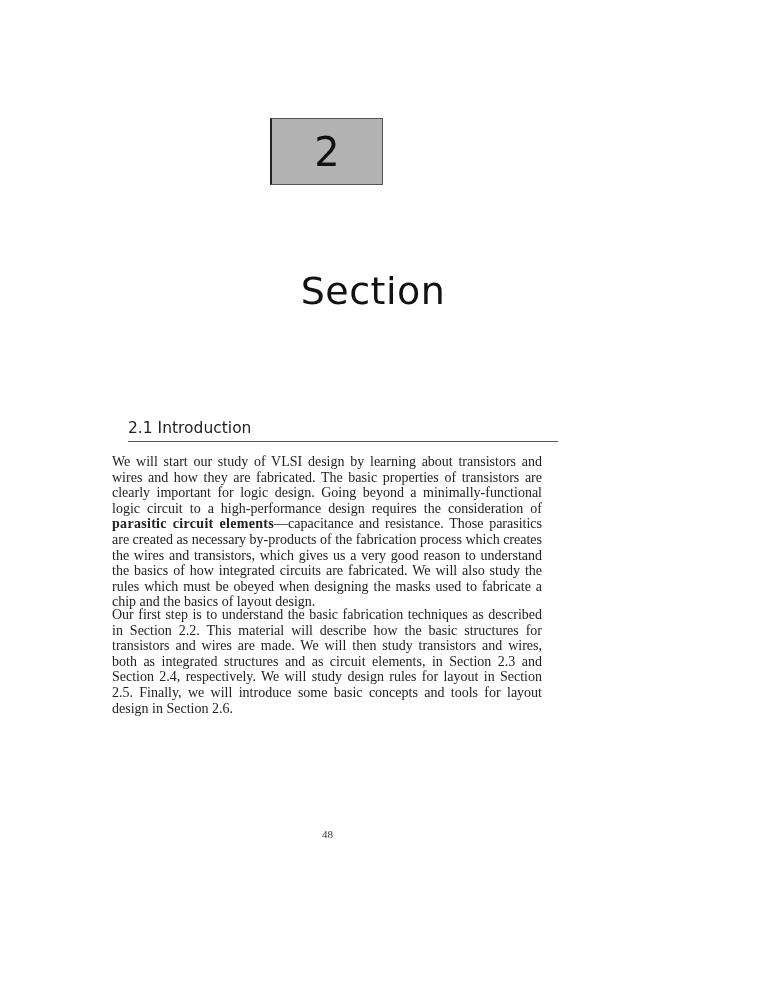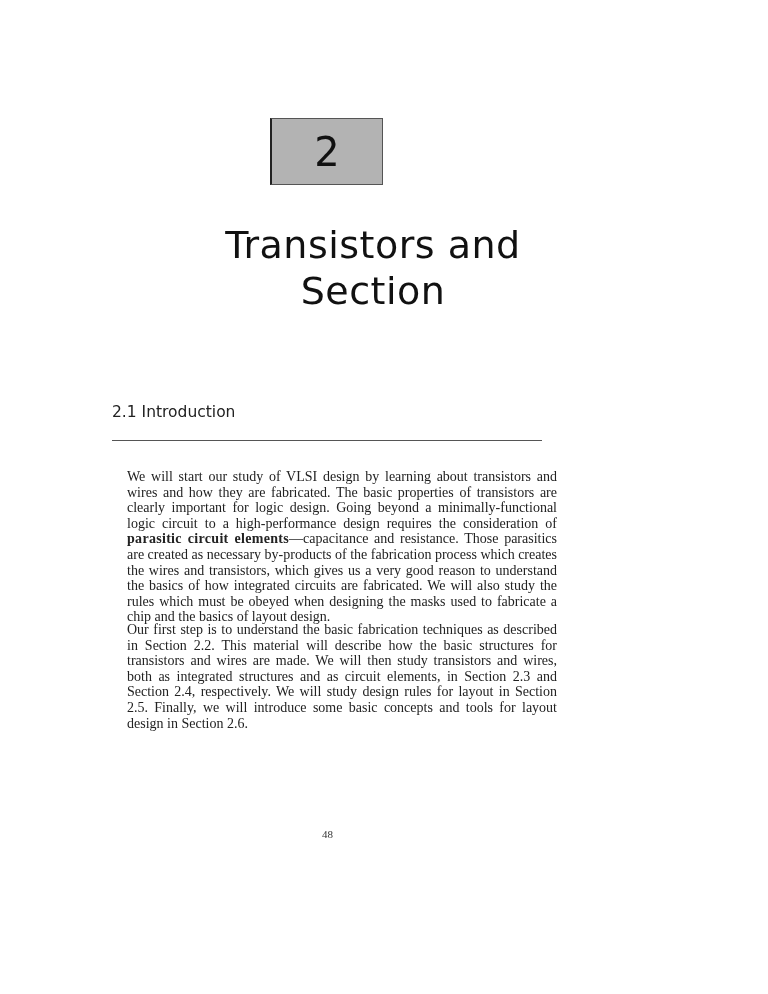--- a/index.html
+++ b/index.html
@@ -12,44 +12,44 @@
   }
   .chapter-title {
     position: absolute; left: 100px; width: 546px; top: 222px;
     text-align: center; font-family: "DejaVu Sans", sans-serif;
     font-size: 38px; line-height: 46px; color: #111; font-weight: normal; margin: 0;
     letter-spacing: 0.5px;
   }
   .section-heading {
     position: absolute; left: 112px; top: 403px; width: 430px;
     font-family: "DejaVu Sans", sans-serif; font-size: 15.5px; color: #222;
-    padding-bottom: 19px; border-bottom: 1px solid #555; margin: 0; font-weight: normal;
+    padding-bottom: 4px; border-bottom: 1px solid #555; margin: 16px; font-weight: normal;
   }
   .para {
-    position: absolute; left: 112px; width: 430px; margin: 15px;
+    position: absolute; left: 112px; width: 430px; margin: 0;
     font-family: "Liberation Serif", "DejaVu Serif", serif; font-size: 14px;
     line-height: 15.6px; color: #222; text-align: justify; hyphens: manual;
   }
   .para b { font-weight: bold; letter-spacing: 0.3px; }
   .p1 { top: 454px; }
   .p2 { top: 607px; }
   .page-number {
     position: absolute; left: 0; width: 655px; top: 828px; text-align: center;
     font-family: "Liberation Serif", serif; font-size: 11px; color: #333;
   }
 </style>
 </head>
 <body>
 
 <div class="chapter-box">
   <span>2</span>
 </div>
 
 <h1 class="chapter-title">
-  <span>Transistors and</span><br>
+  <br>
   <span>Section</span>
 </h1>
 
 <h2 class="section-heading">2.1 Introduction</h2>
 
 <p class="para p1"><span>We will start our study of VLSI design by learning about transistors and wires and how they are fabricated. The basic properties of transistors are clearly important for logic design. Going beyond a minimally-functional logic circuit to a high-performance design requires the consideration of </span><b>parasitic circuit elements</b><span>—capacitance and resistance. Those parasitics are created as neces­sary by-products of the fabrication process which creates the wires and tran­sistors, which gives us a very good reason to understand the basics of how integrated circuits are fabricated. We will also study the rules which must be obeyed when designing the masks used to fabricate a chip and the basics of layout design.</span></p>
 
 <p class="para p2">Our first step is to understand the basic fabrication techniques as described in Section 2.2. This material will describe how the basic structures for transistors and wires are made. We will then study transistors and wires, both as inte­grated structures and as circuit elements, in Section 2.3 and Section 2.4, respectively. We will study design rules for layout in Section 2.5. Finally, we will introduce some basic concepts and tools for layout design in Section 2.6.</p>
 
 <div class="page-number">48</div>

